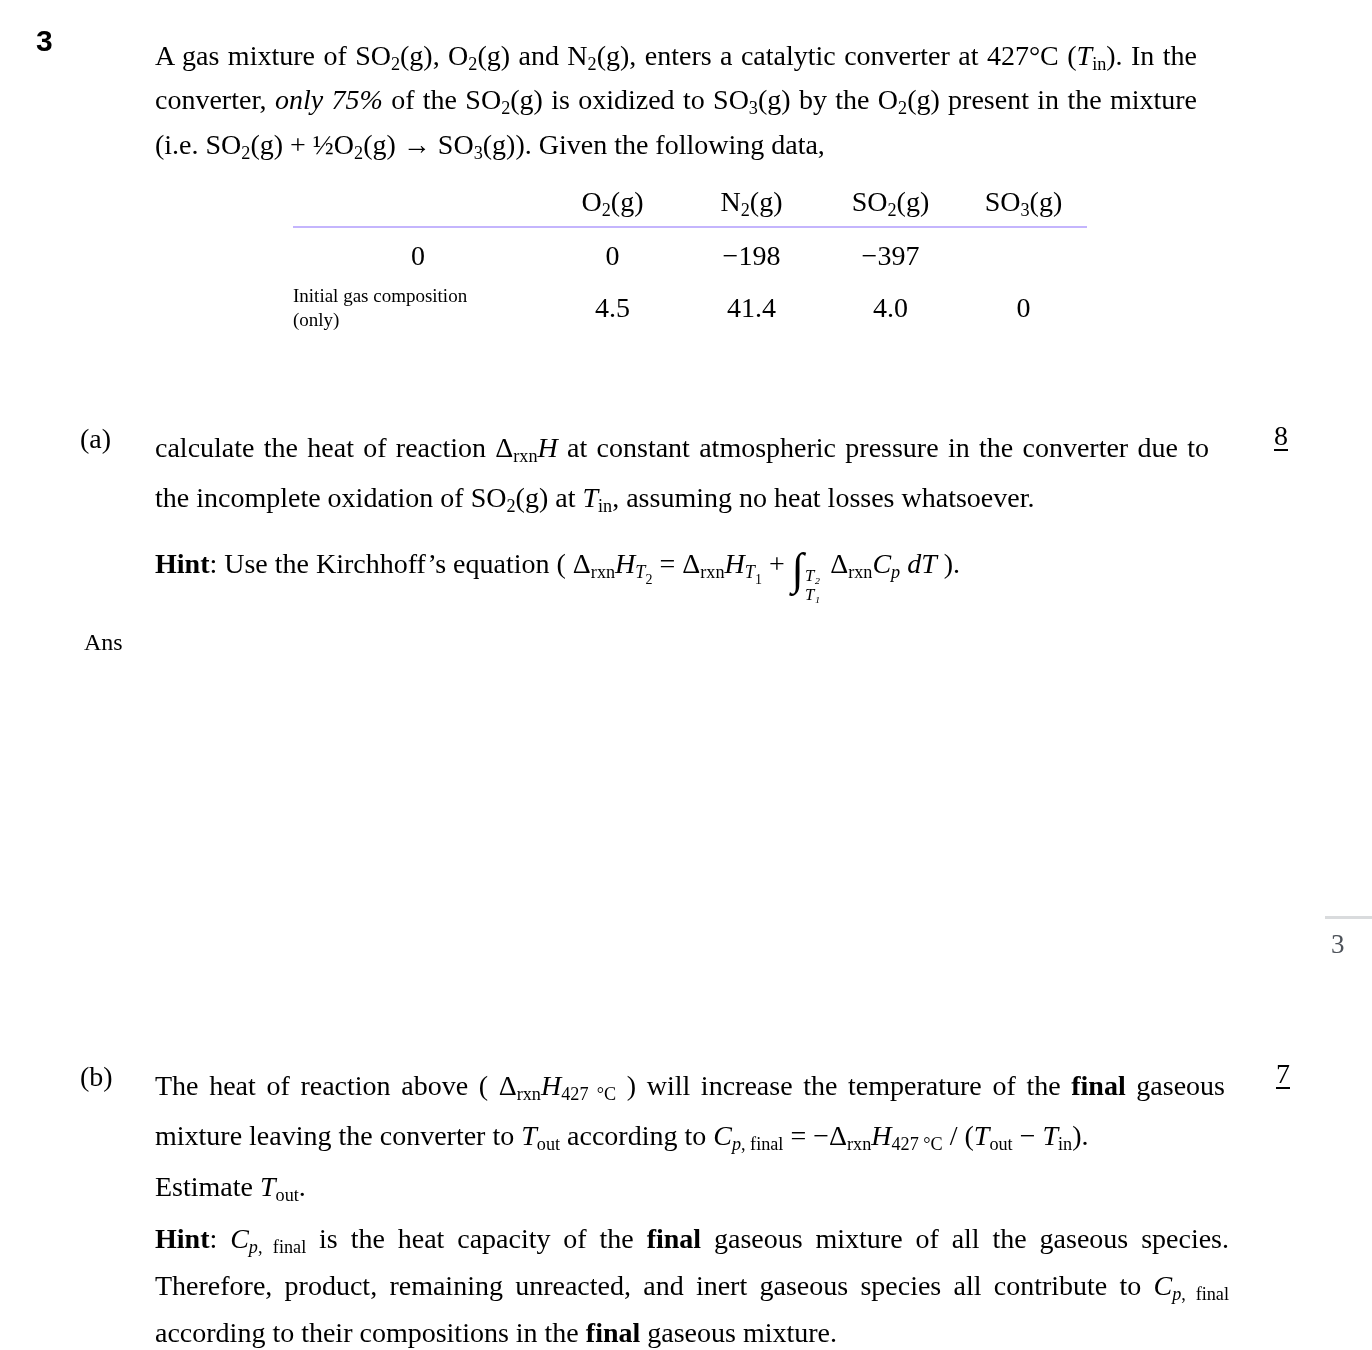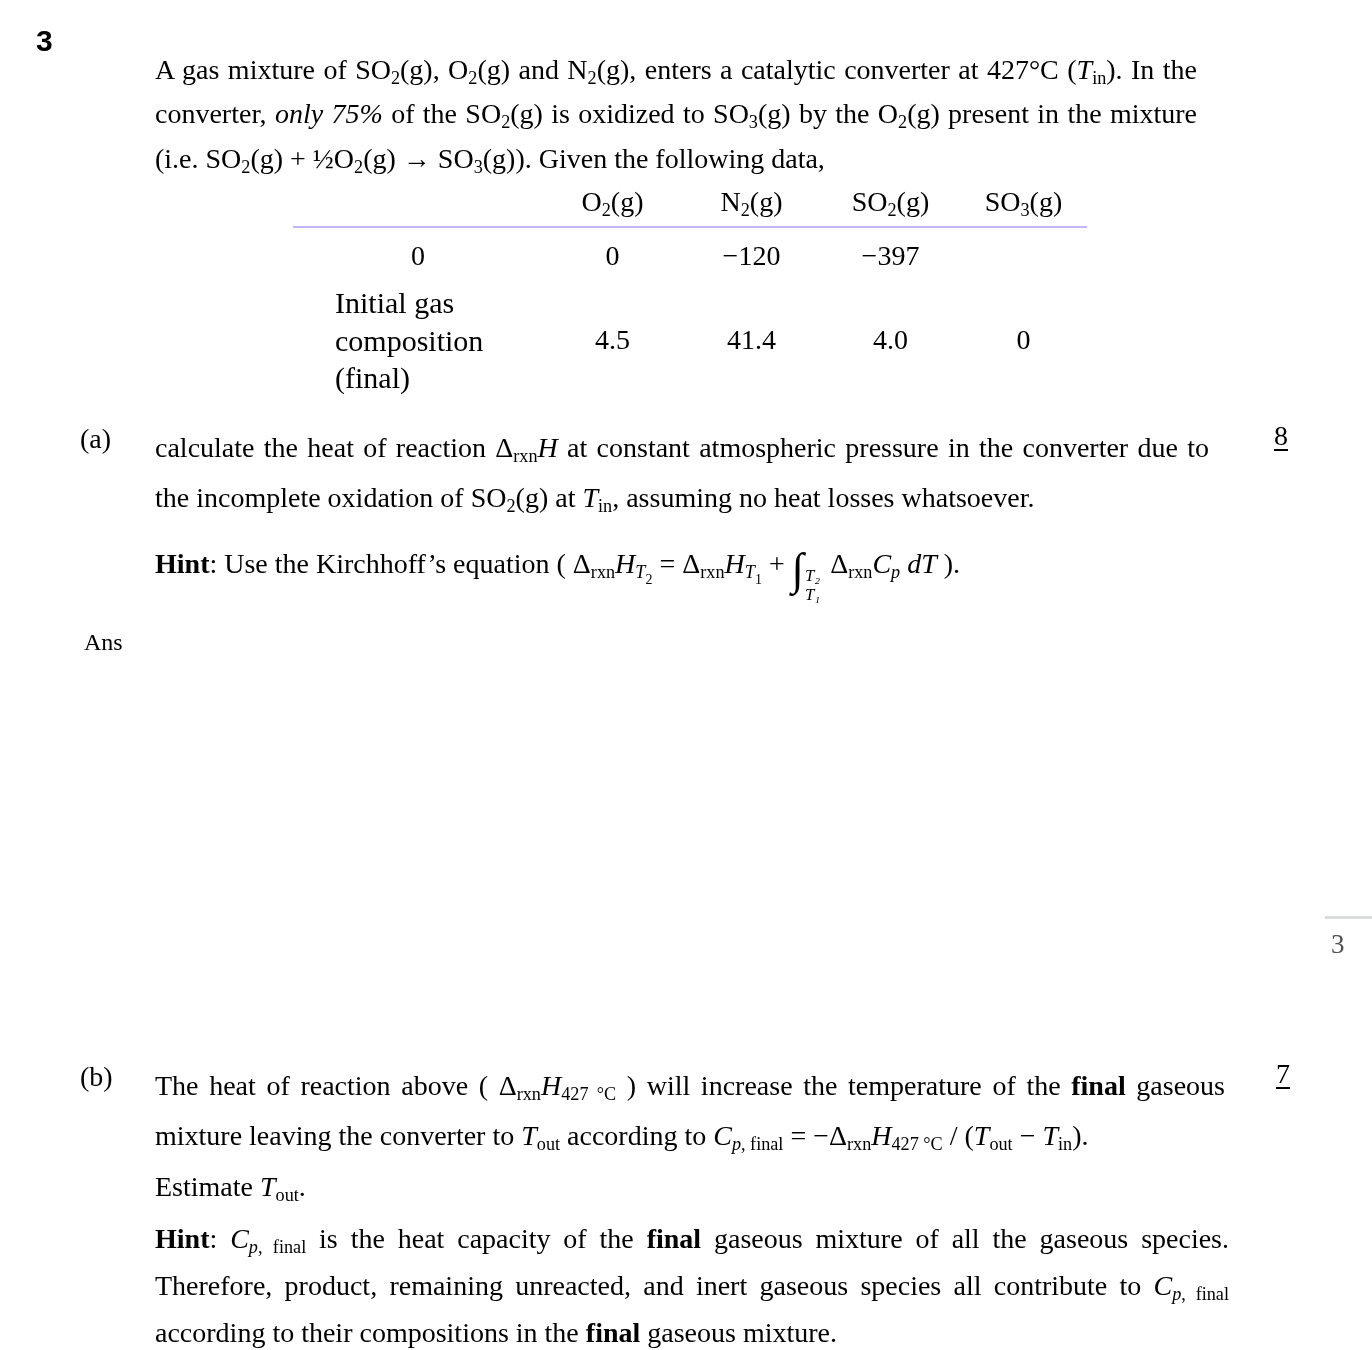--- a/index.html
+++ b/index.html
@@ -1,30 +1,30 @@
 <!DOCTYPE html>
 <html><head>
 <meta charset="utf-8">
 <style>
   html,body{margin:0;padding:0;background:#ffffff;}
   #page{position:relative;width:1372px;height:1350px;background:#ffffff;color:#000;
         font-family:"Liberation Serif",serif;overflow:hidden;}
   .abs{position:absolute;}
 
   #qnum{left:36px;top:24px;font-family:"Liberation Sans",sans-serif;font-weight:700;font-size:30px;}
-  #intro{left:155px;top:48px;width:1042px;font-size:28px;line-height:1.55;text-align:justify;}
+  #intro{left:155px;top:34px;width:1042px;font-size:28px;line-height:1.55;text-align:justify;}
 
   #tbl{left:293px;top:186px;width:794px;font-size:28px;}
   .tr{display:grid;grid-template-columns:250px 139px 139px 139px 127px;align-items:center;}
   .tr.head{padding-bottom:5px;border-bottom:2px solid #c4b5fd;}
   .td.val{text-align:center;}
   .tr.r1{padding-top:14px;}
   .tr.r2{padding-top:12px;}
   .tr.r3{padding-top:12px;}
-  .r3 .label{font-size:30px;line-height:1.25;margin-left:42px;}
+  .r3 .label{font-size:19px;line-height:1.25;}
 
   #parta-label{left:80px;top:423px;font-size:28px;}
   #parta{left:155px;top:423px;width:1054px;font-size:28px;line-height:1.78;text-align:justify;}
   #marks-a{left:1274px;top:420px;font-size:28px;text-decoration:underline;text-underline-offset:4px;}
   #hint-a{left:155px;top:539px;width:1010px;font-size:28px;line-height:1.8;}
   #ans{left:84px;top:629px;font-size:24px;}
 
   #pb-line{left:1325px;top:916px;width:47px;height:3px;background:#d9dbdd;}
   #pagenum{left:1331px;top:929px;font-size:27px;color:#4e535a;}
 
@@ -59,25 +59,25 @@
     <div class="tr head">
       <div class="td label"></div>
       <div class="td val"><span>O</span><span class="r-sub">2</span><span>(g)</span></div>
       <div class="td val"><span>N</span><span class="r-sub">2</span><span>(g)</span></div>
       <div class="td val"><span>SO</span><span class="r-sub">2</span><span>(g)</span></div>
       <div class="td val"><span>SO</span><span class="r-sub">3</span><span>(g)</span></div>
     </div>
     <div class="tr r2">
       <div class="td val">0</div>
       <div class="td val">0</div>
-      <div class="td val">−120</div>
+      <div class="td val">−198</div>
       <div class="td val">−397</div>
     </div>
     <div class="tr r3">
-      <div class="td label"><span>Initial gas composition</span><br><span>(final)</span></div>
+      <div class="td label"><span>Initial gas composition</span><br><span>(only)</span></div>
       <div class="td val">4.5</div>
       <div class="td val">41.4</div>
       <div class="td val">4.0</div>
       <div class="td val">0</div>
     </div>
   </div>
 
   <div id="parta-label" class="abs">(a)</div>
   <div id="parta" class="abs"><span>calculate the heat of reaction Δ</span><span class="r-sub">rxn</span><span class="r-i">H</span><span> at constant atmospheric pressure in the converter due to the incomplete oxidation of SO</span><span class="r-sub">2</span><span>(g) at </span><span class="r-i">T</span><span class="r-sub">in</span><span>,  assuming no heat losses whatsoever.</span></div>
   <div id="marks-a" class="abs">8</div>

